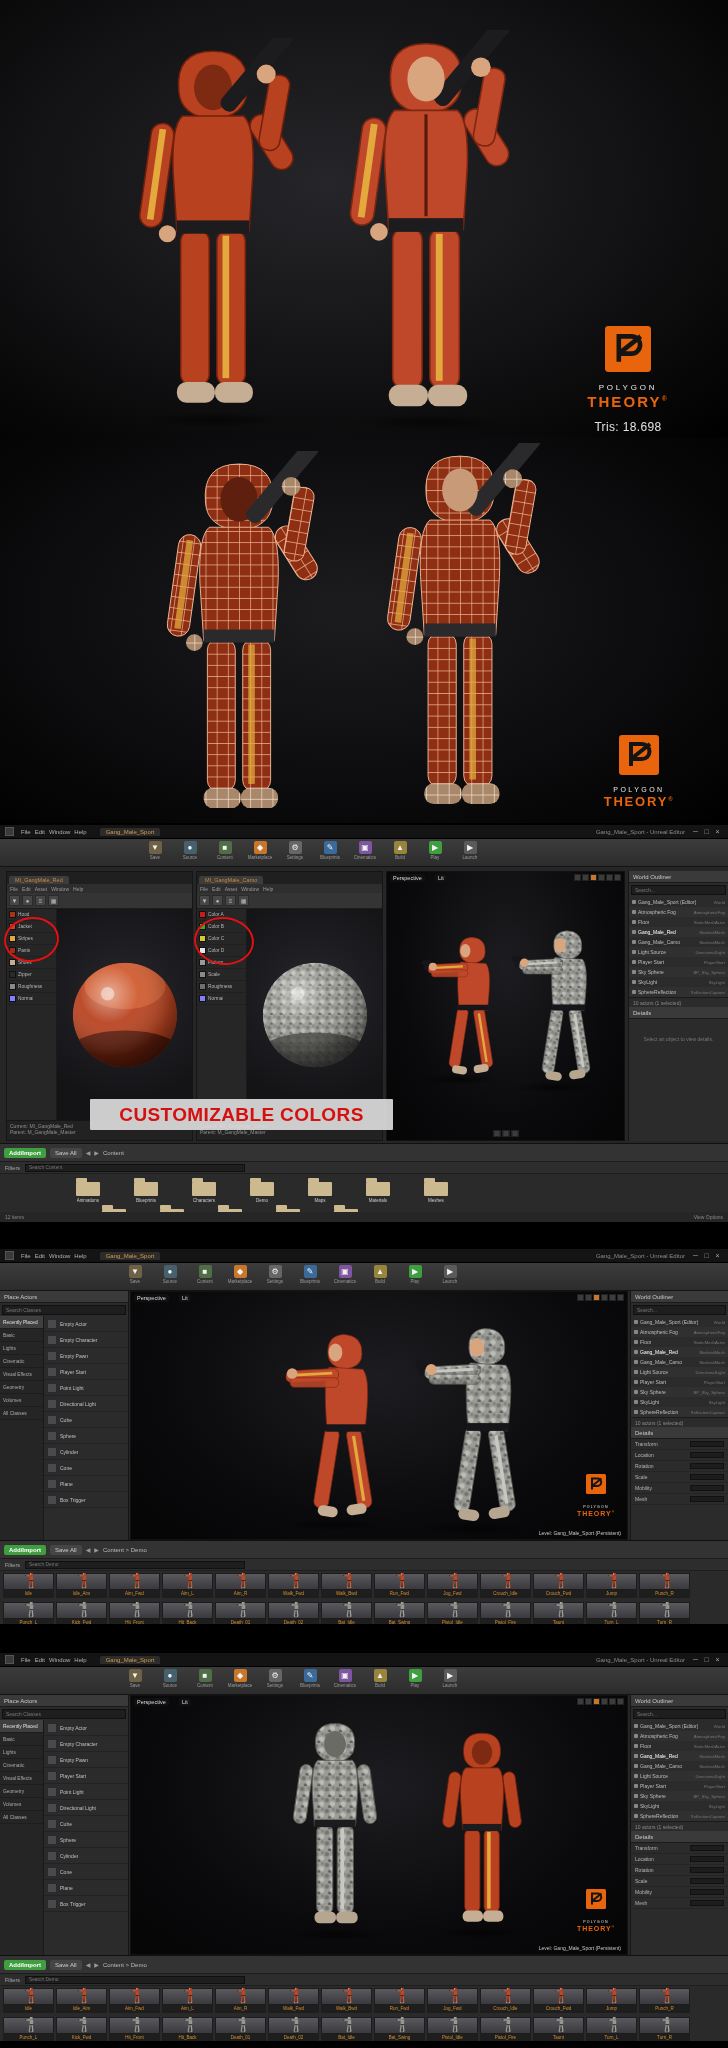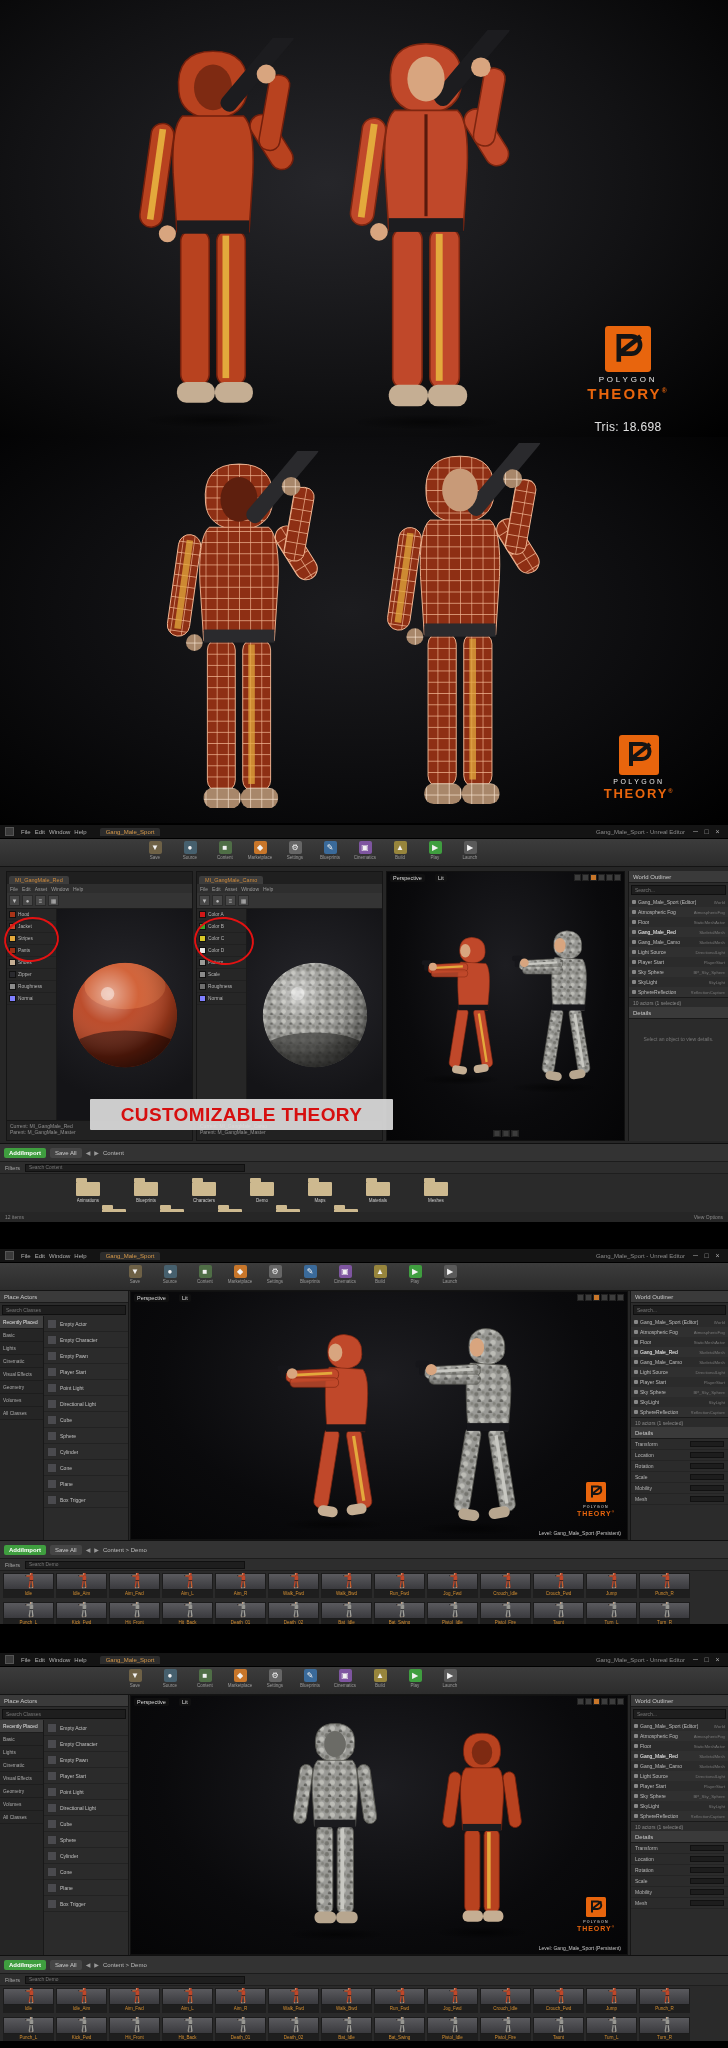--- a/index.html
+++ b/index.html
@@ -11,21 +11,21 @@
   
   .sec-hero{top:0;height:437px;background:radial-gradient(ellipse at 45% 42%,#26262a 0%,#121214 55%,#000 100%)}
   .sec-wire{top:437px;height:386px;background:radial-gradient(ellipse at 48% 45%,#1c1c1f 0%,#0d0d0f 55%,#000 100%)}
   .fig{position:absolute;display:block}
   .char-shadow{position:absolute;background:radial-gradient(ellipse,rgba(0,0,0,.55),transparent 70%)}
   .tris{position:absolute;font-size:12px;color:#e2e2e2;text-align:center;letter-spacing:.03em}
 
   
   .pt-logo{position:absolute;display:flex;flex-direction:column;align-items:center}
   .pt-icon{display:block}
-  .pt-polygon{color:#e9e9e9;letter-spacing:.35em;margin-top:3px;white-space:nowrap}
+  .pt-polygon{color:#e9e9e9;letter-spacing:.35em;margin-top:11px;white-space:nowrap}
   .pt-theory{color:#e8650d;font-weight:bold;letter-spacing:.14em;margin-top:1px;white-space:nowrap}
   .pt-reg{font-size:.45em;vertical-align:super}
   .pt-lg .pt-icon{width:46px;height:46px}.pt-lg .pt-polygon{font-size:8px}.pt-lg .pt-theory{font-size:15px}
   .pt-md .pt-icon{width:40px;height:40px}.pt-md .pt-polygon{font-size:7px}.pt-md .pt-theory{font-size:13px}
   .pt-sm .pt-icon{width:20px;height:20px}.pt-sm .pt-polygon{font-size:3.5px}.pt-sm .pt-theory{font-size:7px}
 
   
   .sec-ue1{top:825px;height:397px;background:#262626}
   .sec-ue2{top:1249px;height:375px;background:#262626}
   .sec-ue3{top:1653px;height:388px;background:#262626}
@@ -722,21 +722,21 @@
           </div>
         </div>
       <div class="cb-status">
         <span>12 items</span>
         <span>View Options</span>
       </div>
     </div>
   </section>
 
   <div class="banner">
-      <span>CUSTOMIZABLE THEORY</span>
+      <span>CUSTOMIZABLE COLORS</span>
     </div>
 
   <section class="sec-ue2">
     <div class="titlebar">
       <div class="ue-logo-chip"></div>
       <div style="display:flex">
           <span class="menu-item">File</span>
           <span class="menu-item">Edit</span>
           <span class="menu-item">Window</span>
           <span class="menu-item">Help</span>

